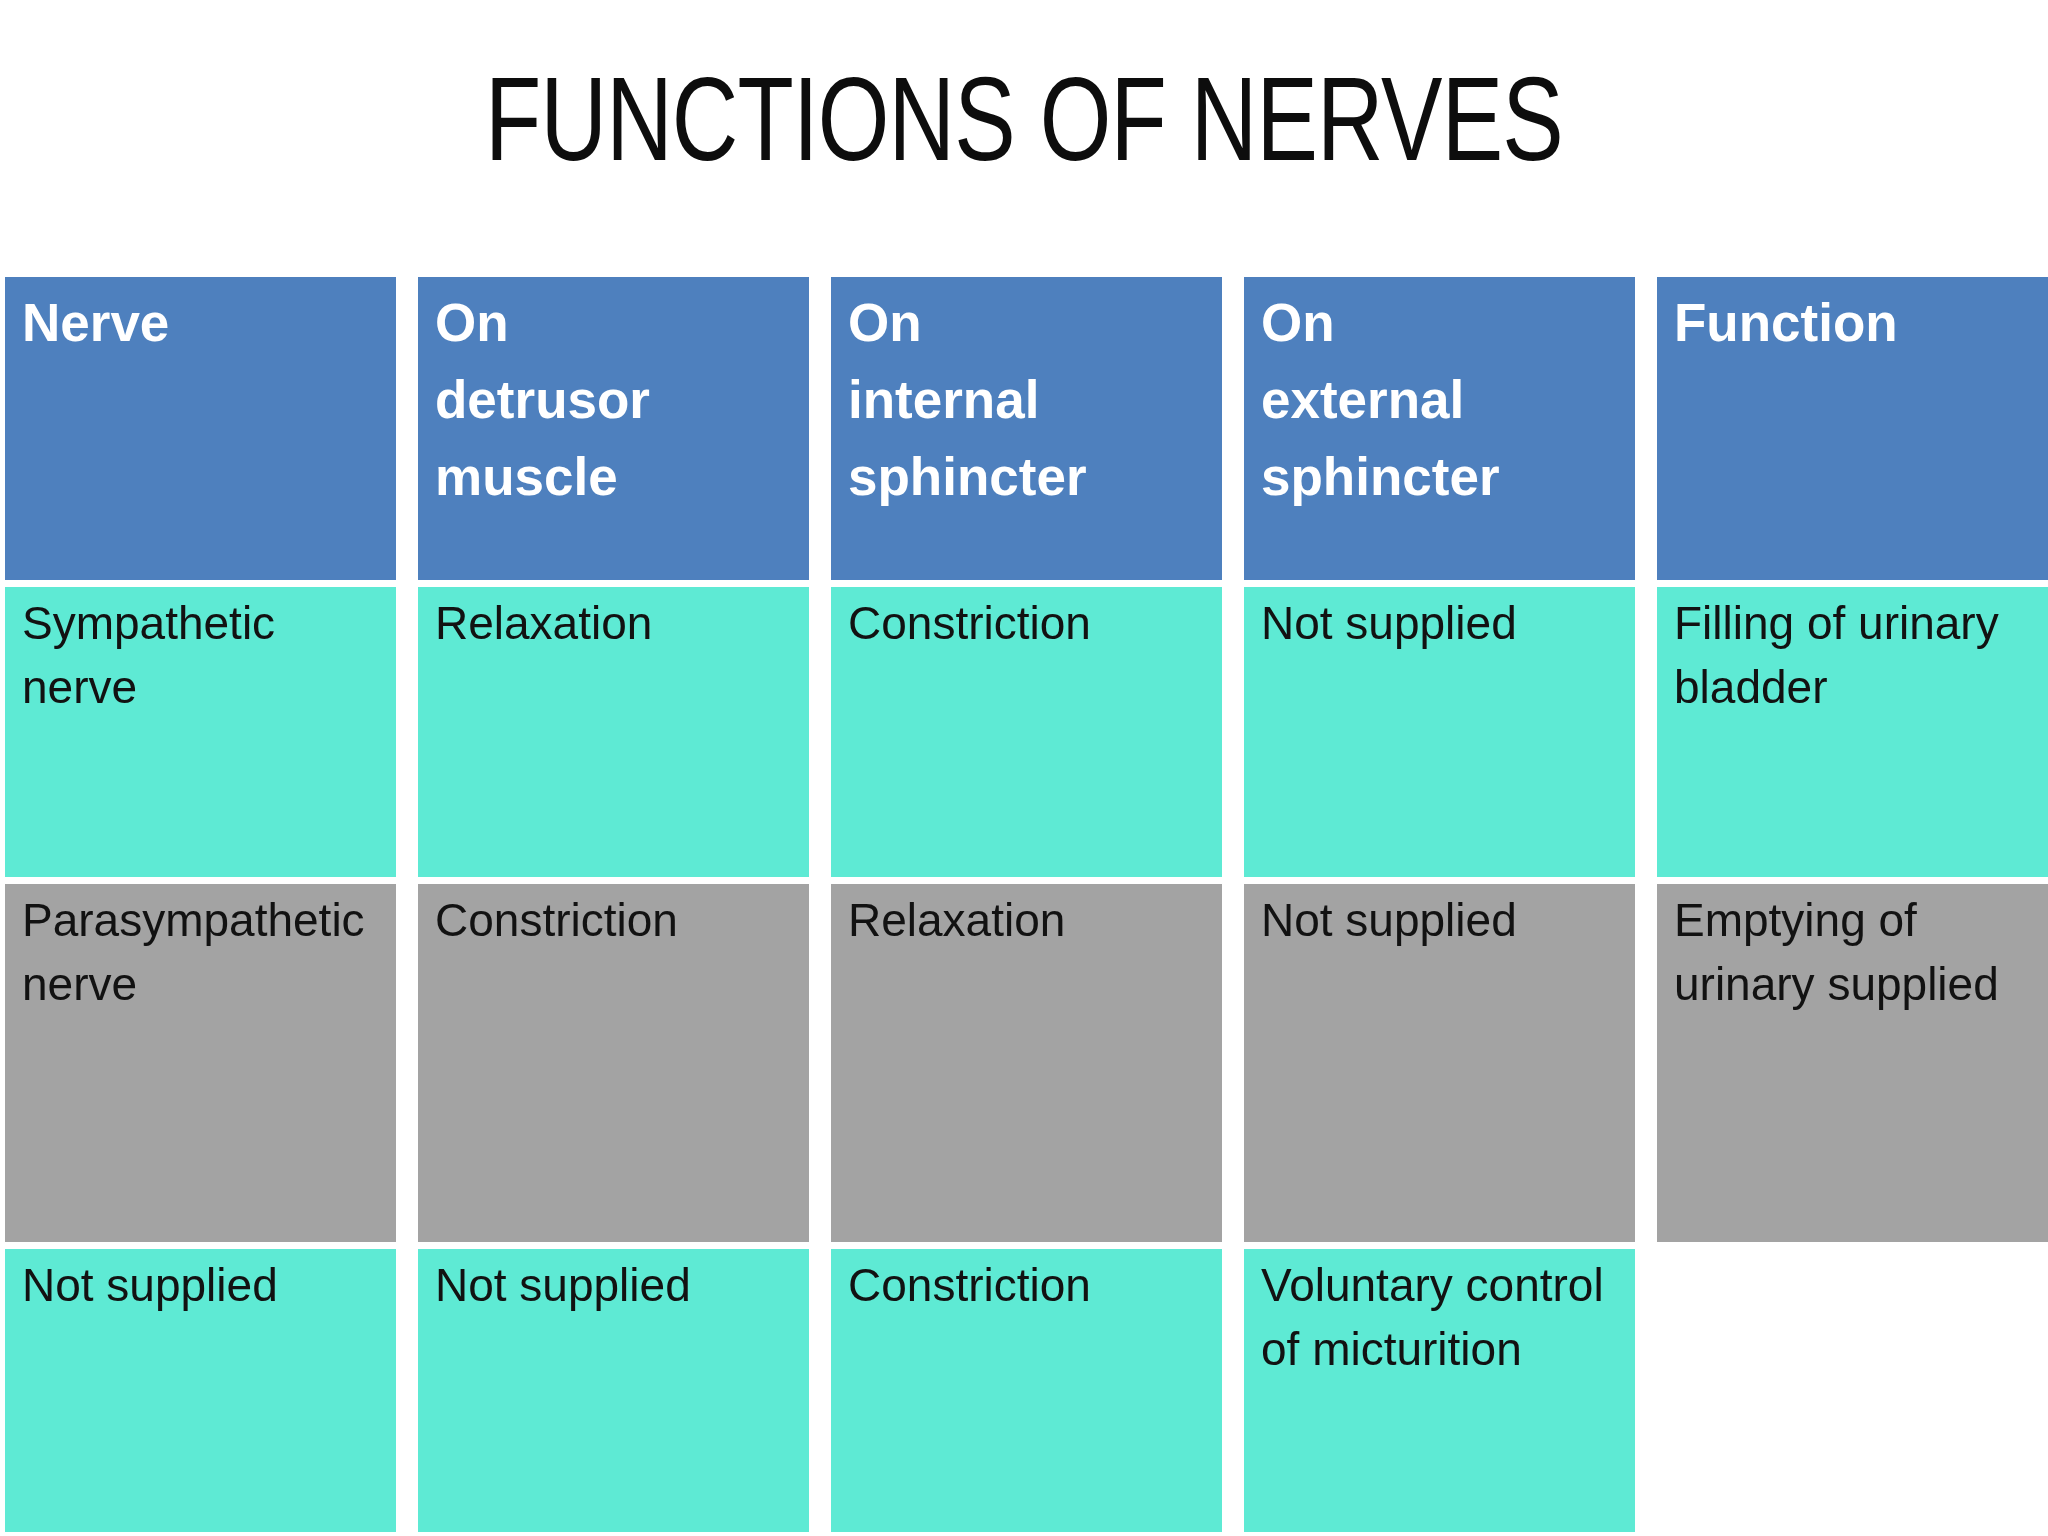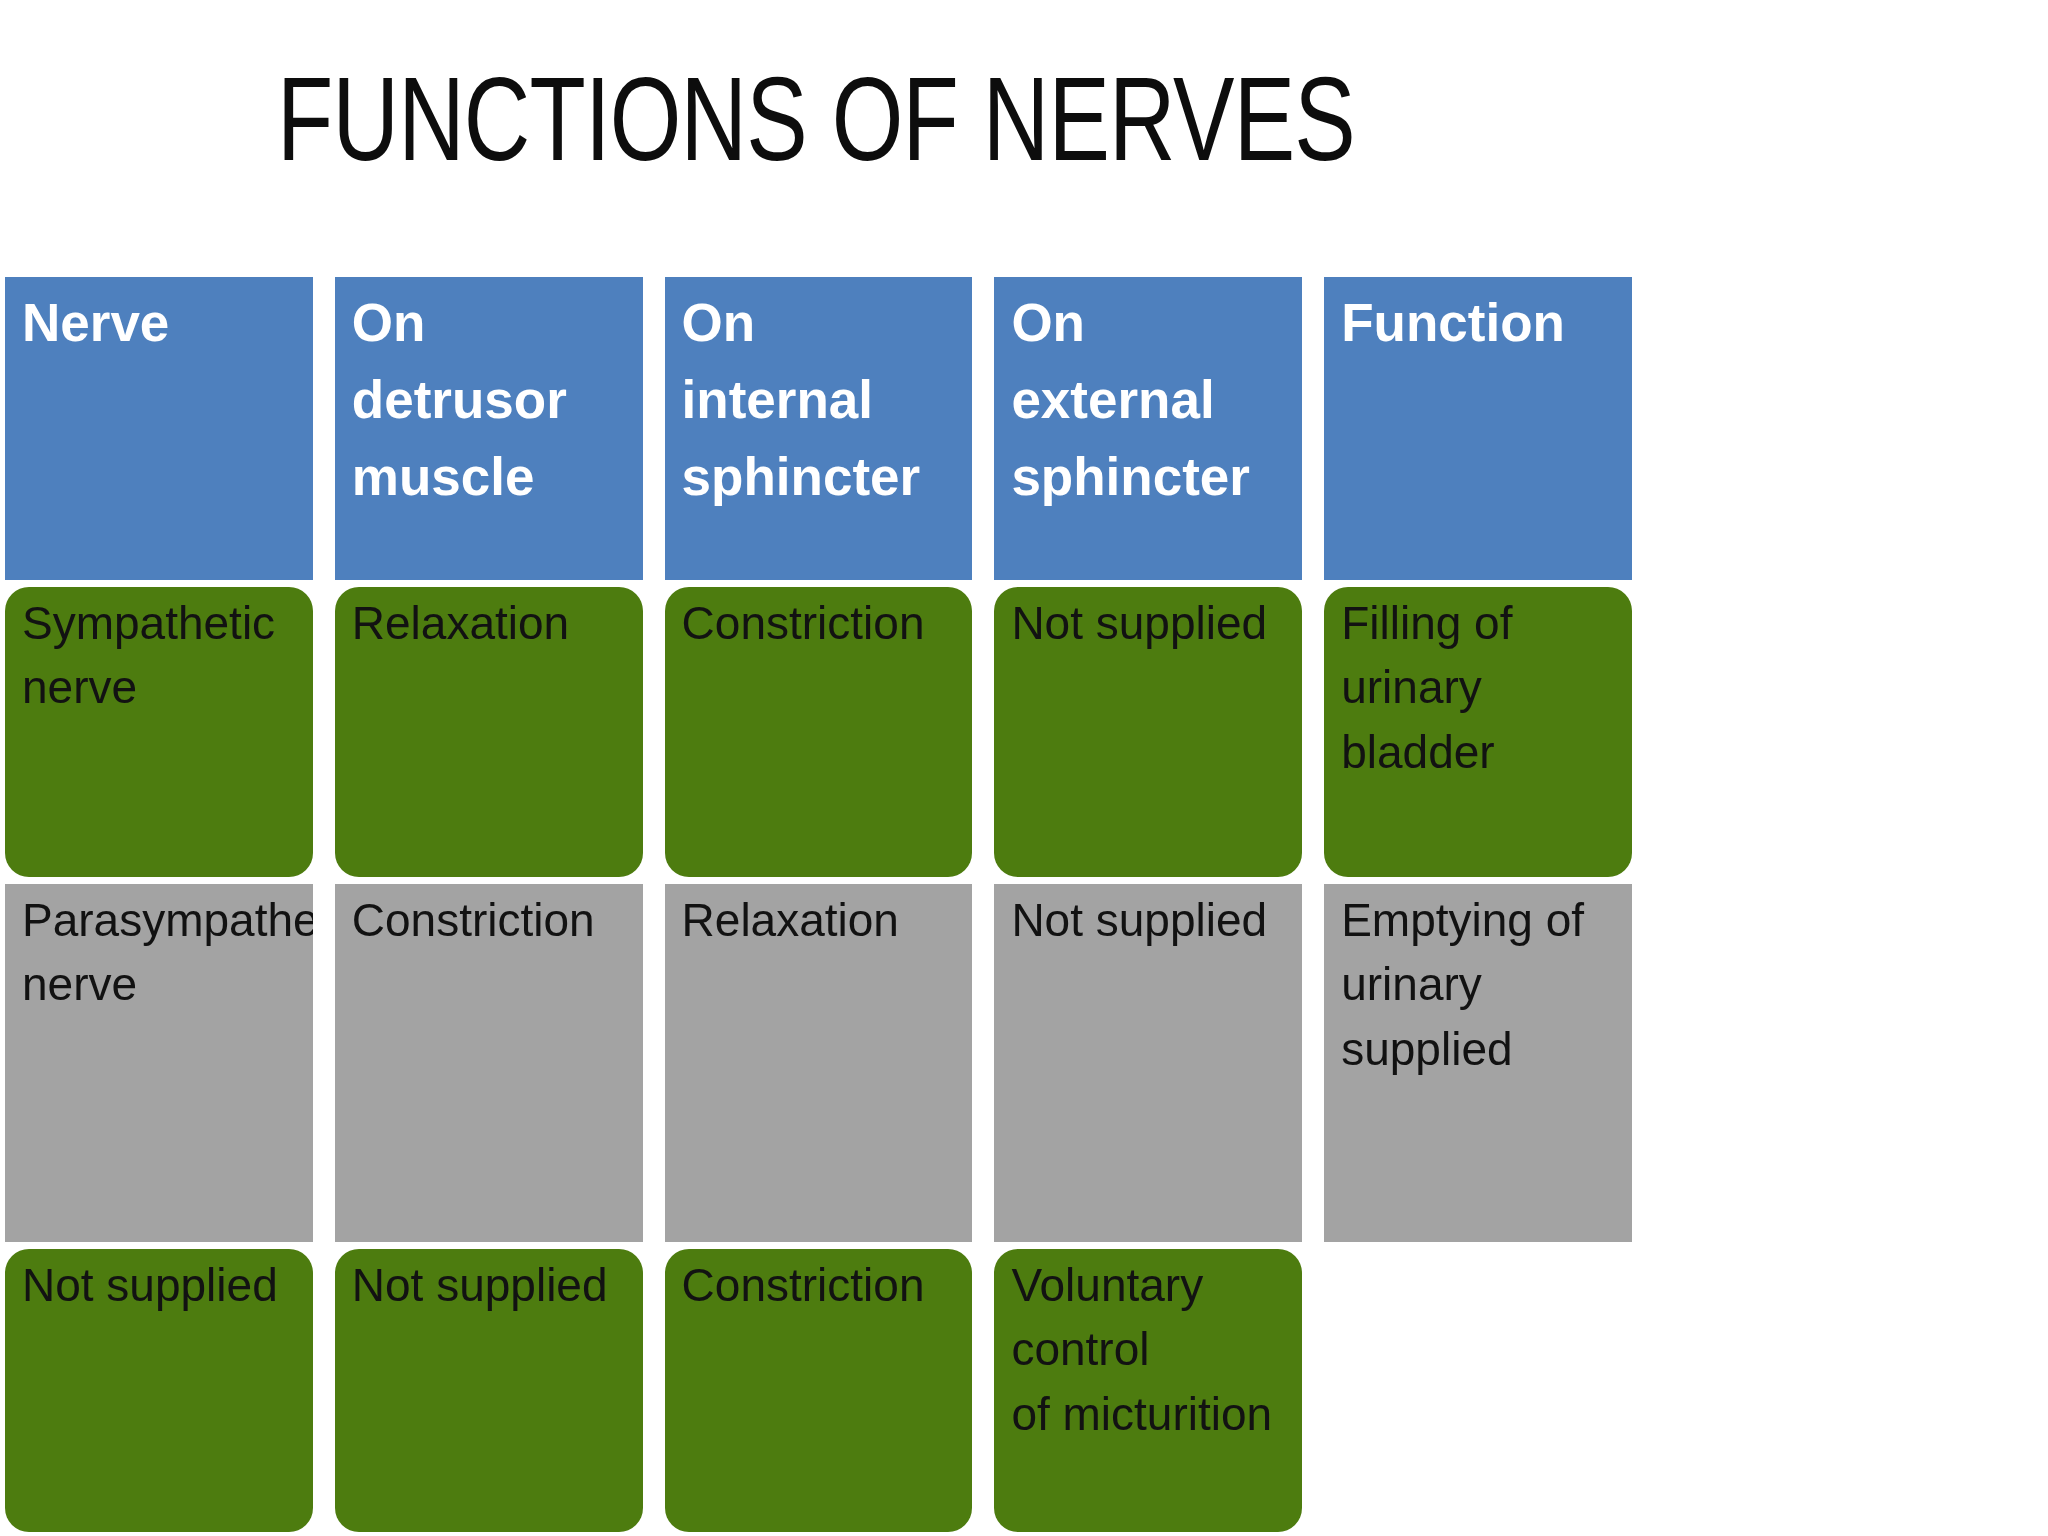--- a/index.html
+++ b/index.html
@@ -6,21 +6,21 @@
     margin: 0;
     padding: 0;
     width: 2048px;
     height: 1536px;
     background: #ffffff;
     overflow: hidden;
     font-family: "Liberation Sans", sans-serif;
   }
   .slide {
     position: relative;
-    width: 1632px;
+    width: 2048px;
     height: 1536px;
     background: #ffffff;
   }
   .title {
     position: absolute;
     top: 52px;
     left: 0;
     width: 100%;
     margin: 0;
     text-align: center;
@@ -59,21 +59,21 @@
     font-size: 53px;
     line-height: 1.45;
     padding: 8px 12px 0 17px;
   }
   .td {
     color: #121212;
     font-size: 46px;
     line-height: 1.4;
     padding: 4px 12px 0 17px;
   }
-  .row-odd { background: #4d7c0f; border-radius: 24px; }
+  .row-odd { background: #5eead4; }
   .row-even { background: #a3a3a3; }
 </style>
 </head>
 <body>
 
 <div class="slide">
 
   <h1 class="title"><span class="squeeze">FUNCTIONS OF NERVES</span></h1>
 
   <div class="nerve-table">

